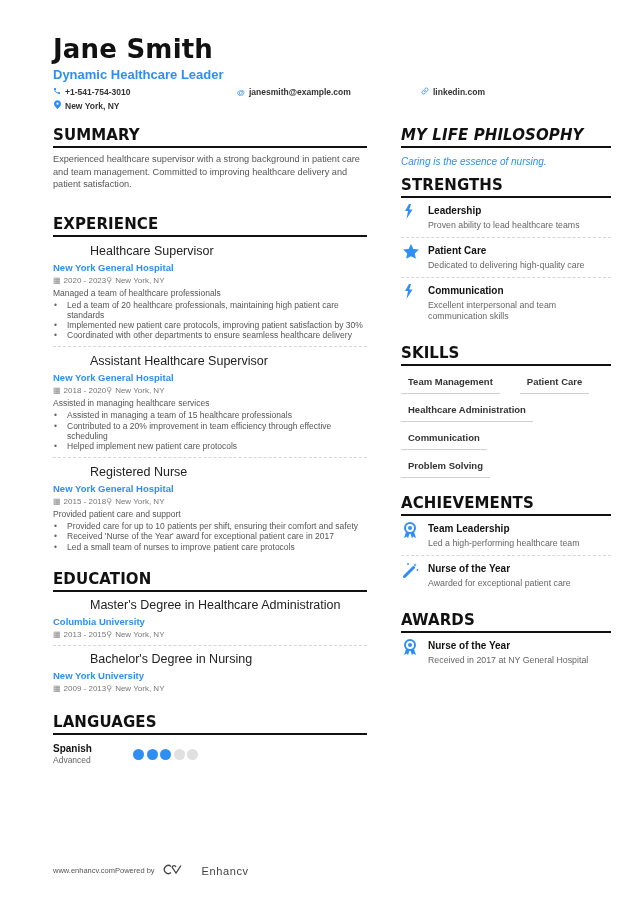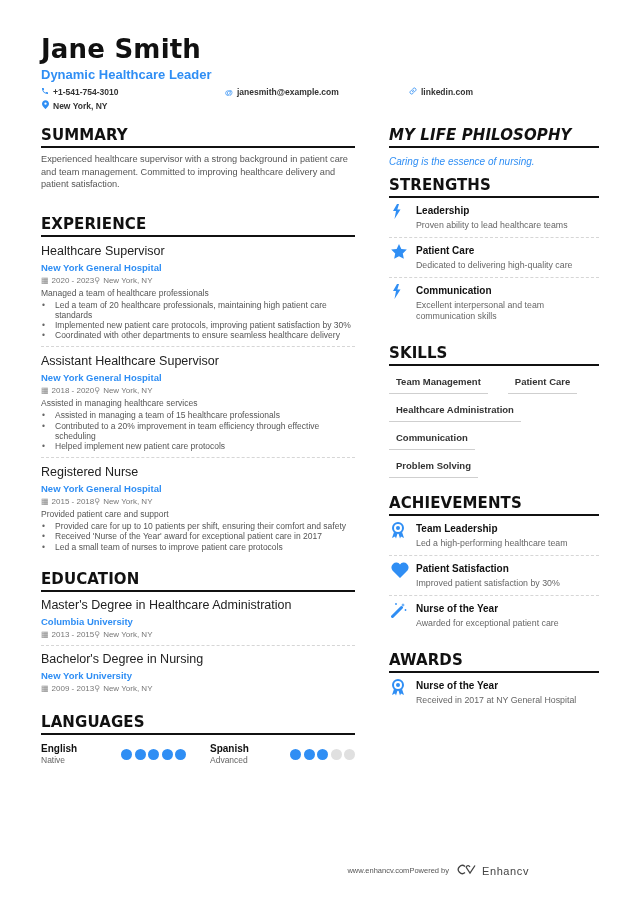--- a/index.html
+++ b/index.html
@@ -1,37 +1,37 @@
 <!DOCTYPE html>
 <html><head>
 <meta charset="utf-8">
 <style>
   * { box-sizing: border-box; margin: 0; padding: 0; }
   html, body { width: 640px; height: 906px; background: #ffffff; }
   body { font-family: "Liberation Sans", sans-serif; color: #222; position: relative; overflow: hidden; }
-  .page { position: absolute; left: 0; top: 0; width: 576px; height: 906px; padding-left: 18px; }
+  .page { position: absolute; left: 12px; top: 0; width: 576px; height: 906px; padding-left: 18px; }
 
   .header { position: absolute; left: 41px; top: 34px; width: 560px; }
   .name { font-family: "DejaVu Sans", sans-serif; font-size: 26px; font-weight: bold; color: #111; letter-spacing: 0.2px; line-height: 30px; }
   .title { font-size: 13px; font-weight: bold; color: #2f8ef4; margin-top: 3px; line-height: 16px; }
   .contacts { position: relative; height: 28px; margin-top: 2px; font-size: 8.5px; font-weight: bold; color: #333; }
   .contact { position: absolute; display: flex; align-items: center; gap: 4px; }
   .contact .ic { color: #2f8ef4; font-size: 8px; width: 8px; display: inline-block; text-align: center; }
 
   .col-left { position: absolute; left: 41px; top: 126px; width: 314px; }
   .col-right { position: absolute; left: 389px; top: 126px; width: 210px; }
 
   .section-title { font-family: "DejaVu Sans", sans-serif; font-size: 15px; font-weight: bold; color: #111; line-height: 18px; padding-bottom: 2px; border-bottom: 2.5px solid #111; text-transform: uppercase; letter-spacing: 0.1px; }
   .section { margin-bottom: 18px; }
 
   .summary-text { font-size: 9.2px; color: #555; line-height: 12.5px; margin-top: 5px; }
 
   .job { padding: 6px 0 6px 0; border-bottom: 1px dashed #d6d6d6; }
   .job:last-child { border-bottom: none; }
-  .job-role { font-size: 12.5px; color: #222; line-height: 16px; }
+  .job-role { font-size: 12.5px; color: #222; line-height: 16px; margin-left: 37px; }
   .job-company { font-size: 9.5px; font-weight: bold; color: #2f8ef4; line-height: 13px; margin-top: 2px; }
   .job-meta { font-size: 8px; color: #777; line-height: 11px; margin-top: 1px; display: flex; align-items: center; }
   .job-meta .ic { color: #888; font-size: 8px; margin-right: 3px; }
   .job-desc { font-size: 8.5px; color: #555; line-height: 11px; margin-top: 2px; }
   .bullets { list-style: none; margin-top: 1px; }
   .bullets li { font-size: 8.5px; color: #555; line-height: 10.2px; position: relative; padding-left: 14px; }
   .bullets li::before { content: "•"; position: absolute; left: 1px; top: 0; color: #666; }
 
   .edu { padding: 5px 0 5px 0; border-bottom: 1px dashed #d6d6d6; }
   .edu:last-child { border-bottom: none; }
@@ -50,24 +50,24 @@
   .feat { display: flex; padding: 6px 0 6px 0; border-bottom: 1px dashed #d6d6d6; }
   .feat:last-child { border-bottom: none; }
   .feat .fic { width: 27px; flex-shrink: 0; color: #2f8ef4; font-size: 15px; line-height: 16px; text-align: left; padding-left: 2px; }
   .feat .fic svg { display: block; }
   .feat-title { font-size: 10px; font-weight: bold; color: #111; line-height: 14px; }
   .feat-desc { font-size: 8.8px; color: #666; line-height: 11px; margin-top: 2px; }
 
   .skills { display: flex; flex-wrap: wrap; gap: 6px 20px; margin-top: 6px; }
   .skill { font-size: 9.5px; font-weight: bold; color: #333; padding: 4px 7px 5px 7px; border-bottom: 1.5px solid #cfcfcf; line-height: 12px; }
 
-  .footer { position: absolute; left: 41px; right: 47px; top: 864px; display: flex; justify-content: flex-end; align-items: center; }
+  .footer { position: absolute; left: 41px; right: 47px; top: 864px; display: flex; justify-content: flex-start; align-items: center; }
   .footer-url { font-size: 7.5px; color: #555; }
   .powered { display: flex; align-items: center; gap: 8px; font-size: 7.5px; color: #555; }
-  .brand { display: flex; align-items: center; gap: 5px; font-size: 11px; color: #444; letter-spacing: 0.6px; }
+  .brand { display: flex; align-items: center; gap: 19px; font-size: 11px; color: #444; letter-spacing: 0.6px; }
 </style>
 </head>
 <body>
 
 <div class="page">
 
   <div class="header">
     <div class="name">Jane Smith</div>
     <div class="title">Dynamic Healthcare Leader</div>
     <div class="contacts">
@@ -175,33 +175,20 @@
         <div class="job-meta">
           <span><span class="ic">▦</span><span>2009 - 2013</span></span>
           <span><span class="ic">⚲</span><span>New York, NY</span></span>
         </div>
       </div>
     </div>
 
     <div class="section">
       <div class="section-title">LANGUAGES</div>
       <div class="langs">
-        <div class="lang">
-          <div>
-            <div class="lang-name">English</div>
-            <div class="lang-level">Native</div>
-          </div>
-          <div class="dots">
-            <span class="dot"></span>
-            <span class="dot"></span>
-            <span class="dot"></span>
-            <span class="dot"></span>
-            <span class="dot"></span>
-          </div>
-        </div>
         <div class="lang">
           <div>
             <div class="lang-name">Spanish</div>
             <div class="lang-level">Advanced</div>
           </div>
           <div class="dots">
             <span class="dot"></span>
             <span class="dot"></span>
             <span class="dot"></span>
             <span class="dot off"></span>
@@ -277,31 +264,20 @@
               <path d="M3 10 L1 16 L4 14.5 L5 16.5 L6.5 11.5 Z M11 10 L13 16 L10 14.5 L9 16.5 L7.5 11.5 Z" fill="#2f8ef4"></path>
             </svg>
         </div>
         <div>
           <div class="feat-title">Team Leadership</div>
           <div class="feat-desc">Led a high-performing healthcare team</div>
         </div>
       </div>
       <div class="feat">
         <div class="fic">
-          <svg width="18" height="16" viewBox="0 0 24 21">
-              <path fill="#2f8ef4" d="M12 21 L2 11 A6 6 0 0 1 12 3 A6 6 0 0 1 22 11 Z"></path>
-            </svg>
-        </div>
-        <div>
-          <div class="feat-title">Patient Satisfaction</div>
-          <div class="feat-desc">Improved patient satisfaction by 30%</div>
-        </div>
-      </div>
-      <div class="feat">
-        <div class="fic">
           <svg width="16" height="16" viewBox="0 0 16 16">
               <path d="M1.5 14.5 L10.5 5.5" stroke="#2f8ef4" stroke-width="3" stroke-linecap="round"></path>
               <path d="M12 1 L12.5 2.5 L14 3 L12.5 3.5 L12 5 L11.5 3.5 L10 3 L11.5 2.5Z" fill="#2f8ef4"></path>
               <circle cx="5" cy="2" r="0.9" fill="#2f8ef4"></circle>
               <circle cx="14.5" cy="8" r="0.9" fill="#2f8ef4"></circle>
             </svg>
         </div>
         <div>
           <div class="feat-title">Nurse of the Year</div>
           <div class="feat-desc">Awarded for exceptional patient care</div>

